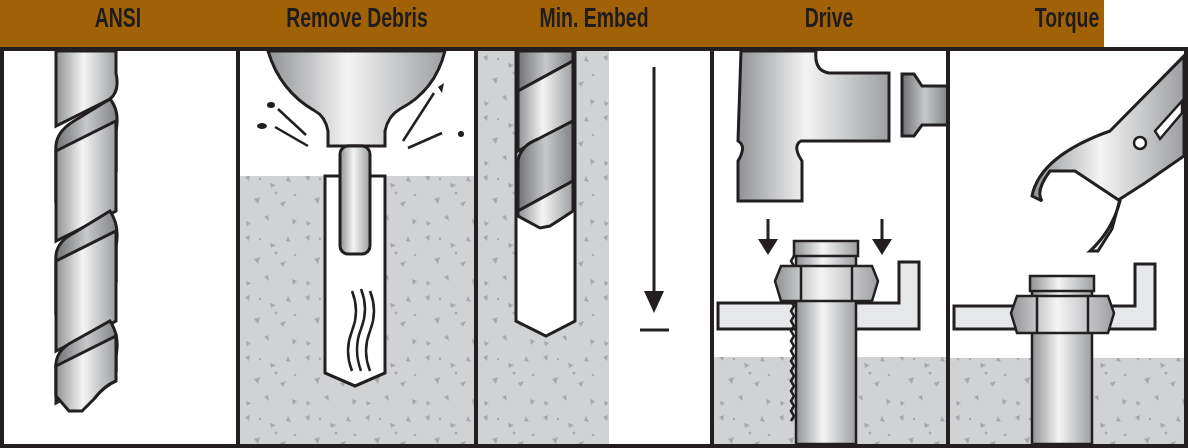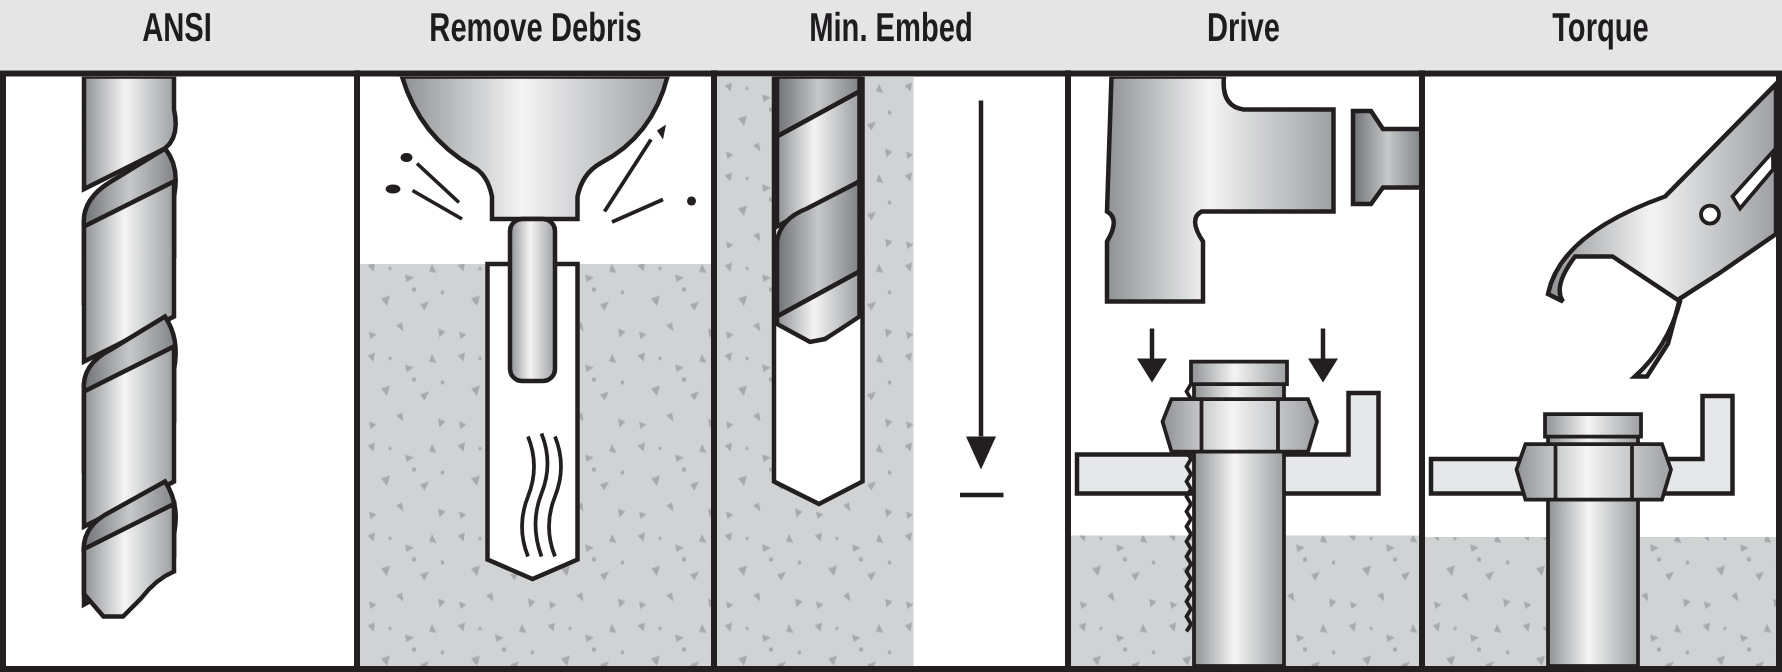--- a/index.html
+++ b/index.html
@@ -1,17 +1,17 @@
 <!DOCTYPE html>
 <html><head>
 <meta charset="utf-8">
 <style>
   html,body{margin:0;padding:0;background:#fff;}
   body{width:1188px;height:448px;overflow:hidden;position:relative;font-family:"Liberation Sans",sans-serif;}
-  .header{position:absolute;left:0;top:0;width:1188px;height:47px;background:#e5e5e5;}
+  .header{position:absolute;left:0;top:0;width:1104px;height:47px;background:#a16207;}
   .hlabel{position:absolute;top:0;height:40px;line-height:36px;text-align:center;font-weight:bold;font-size:27px;color:#1e1c1e;transform:scaleX(0.72);transform-origin:center;letter-spacing:0px;white-space:nowrap;font-family:"Liberation Sans Narrow","Liberation Sans",sans-serif;}
   .frame{position:absolute;left:0;top:47px;width:1188px;height:401px;box-sizing:border-box;border:4px solid #231f20;background:#fff;}
   .divider{position:absolute;top:47px;width:4px;height:401px;background:#231f20;}
   svg.panel{position:absolute;top:51px;height:393px;}
 </style>
 </head>
 <body>
 
 <div class="header">
   <div class="hlabel" style="left:38px;width:160px;">ANSI</div>

